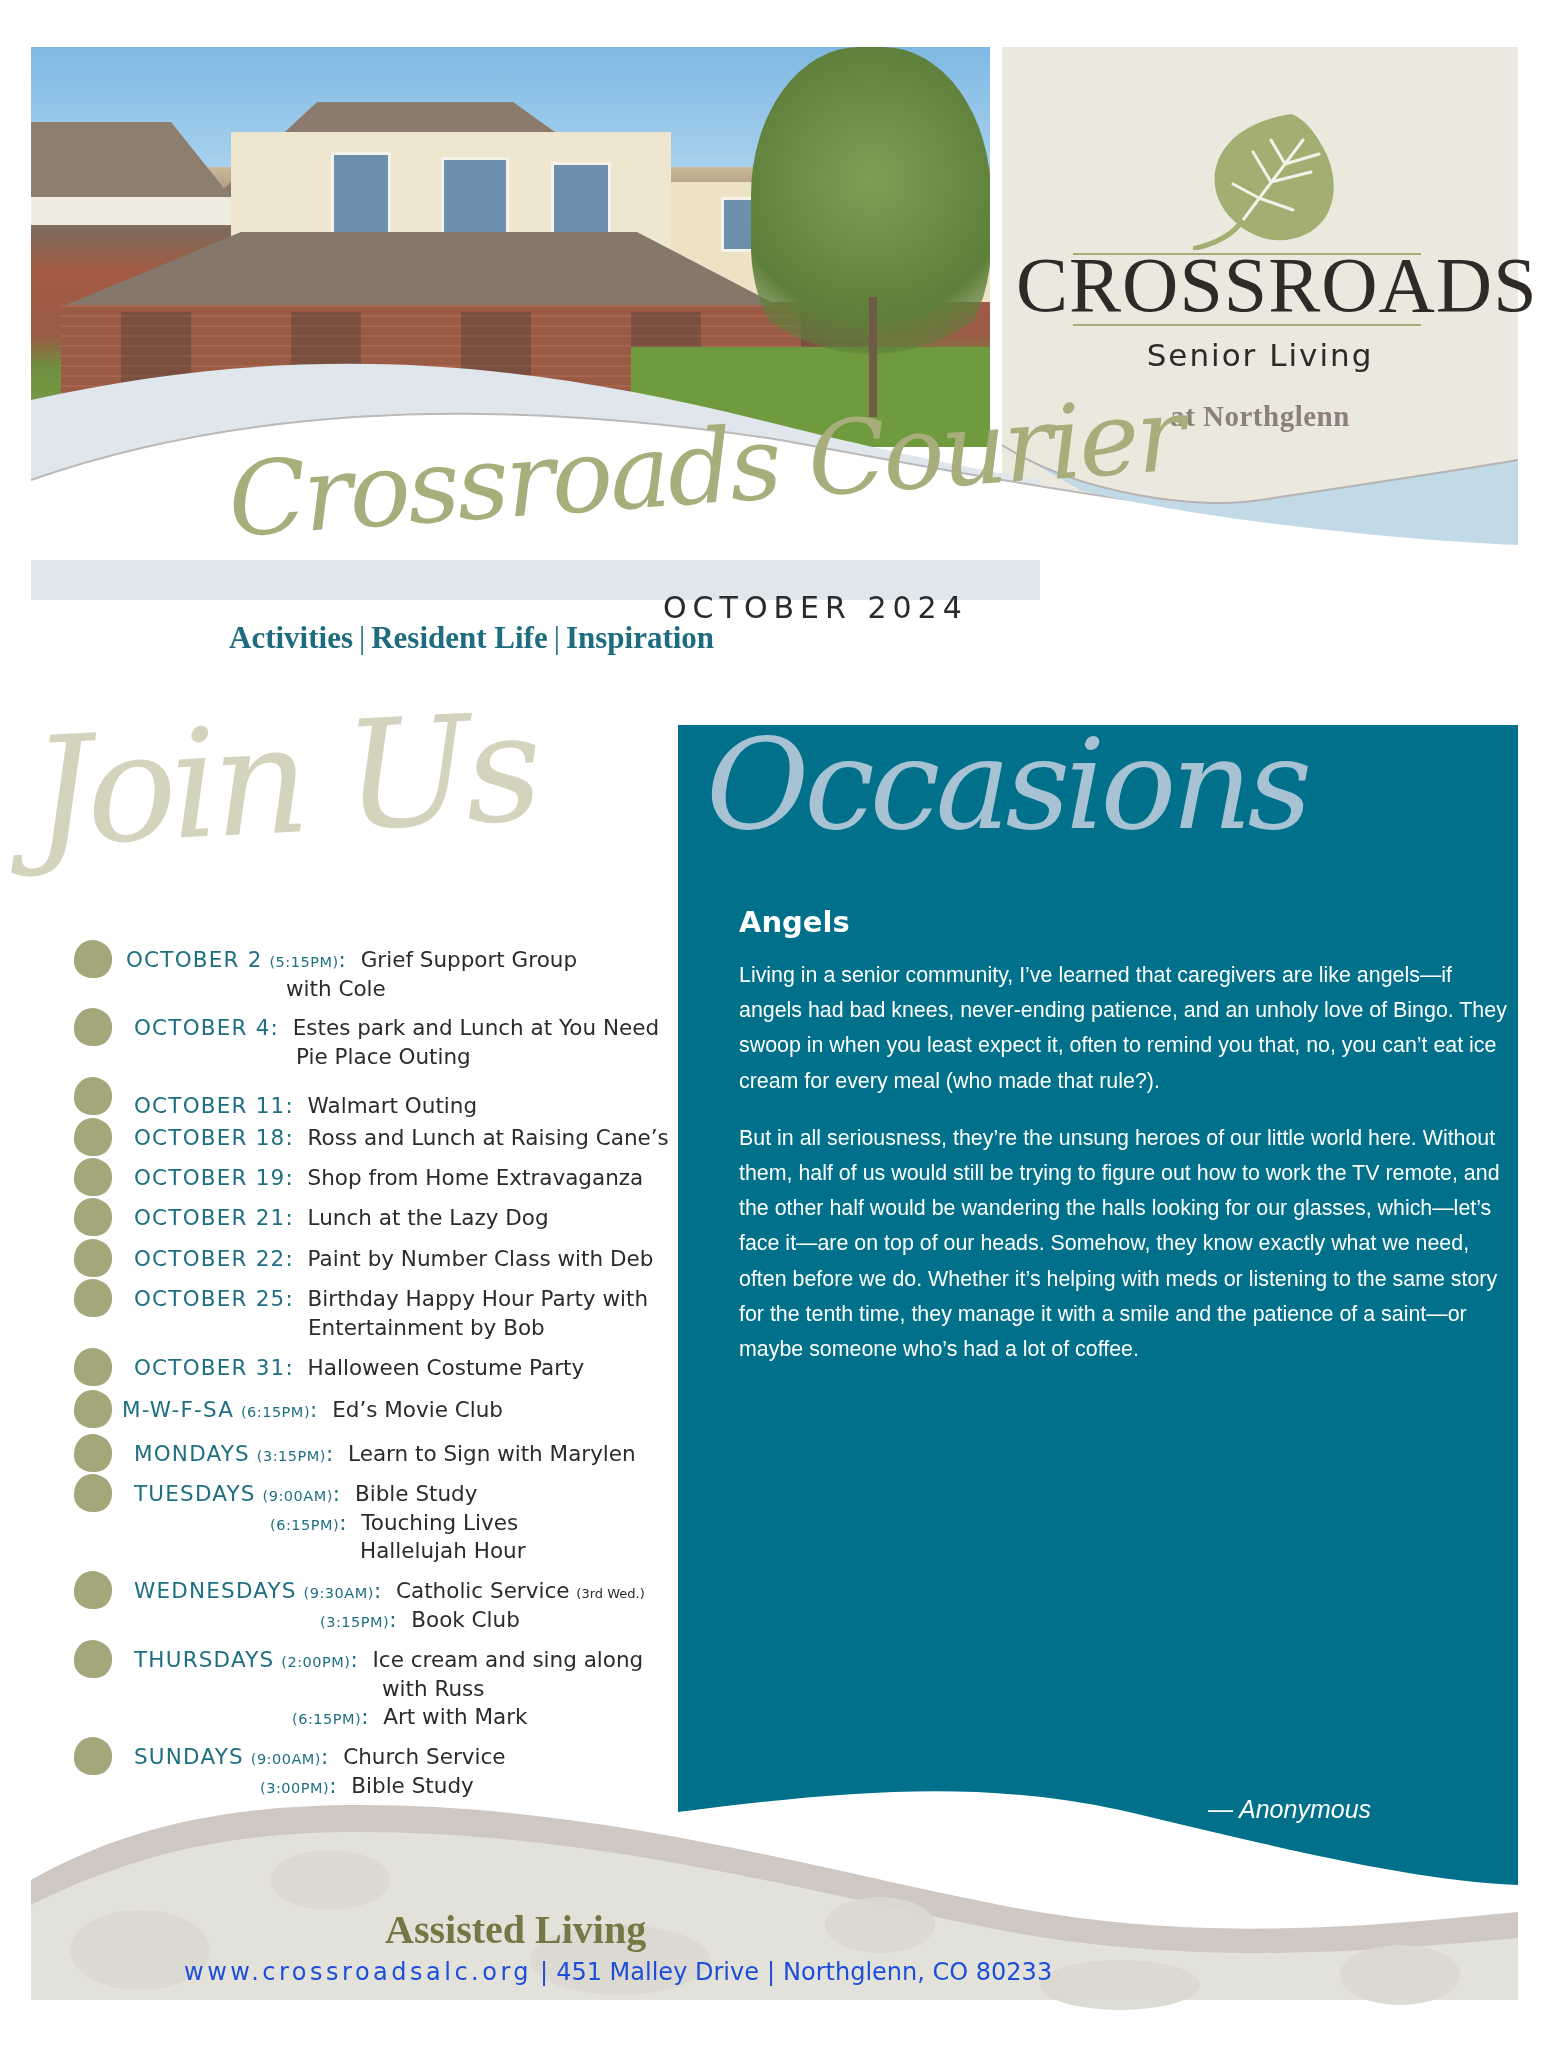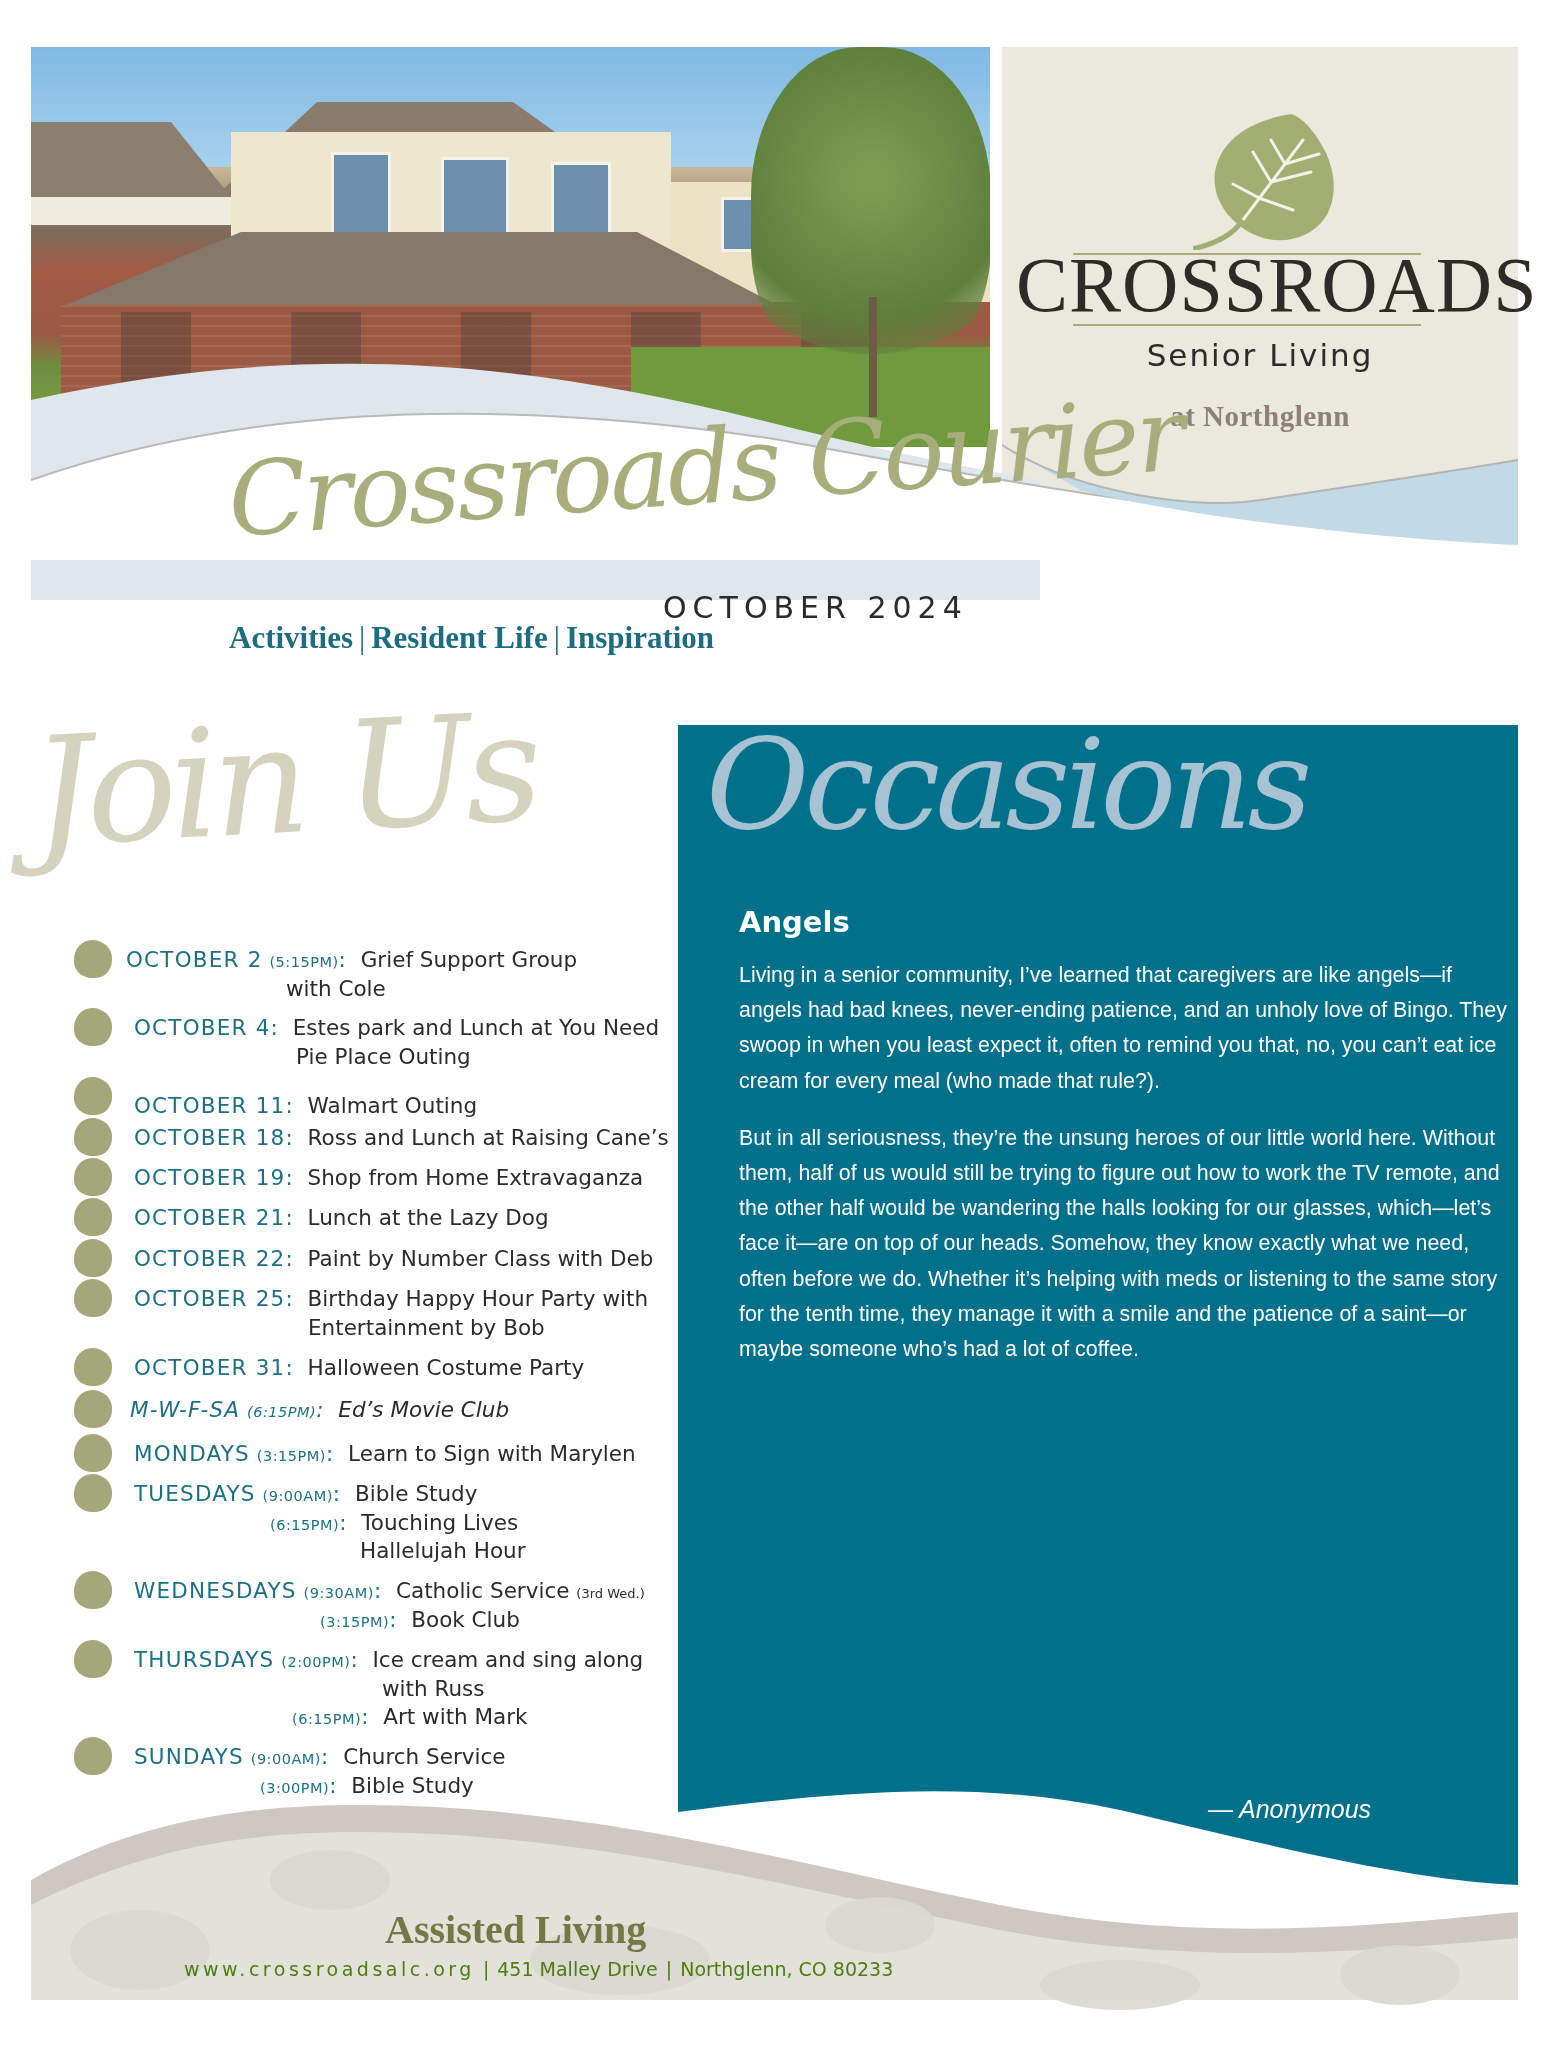--- a/index.html
+++ b/index.html
@@ -59,21 +59,21 @@
 
   
   .occasions-title { position:absolute; left:706px; top:722px; font-family:"DejaVu Serif", serif; font-style:italic; font-size:126px; color:#a7c3d3; letter-spacing:-5px; line-height:1; z-index:3; }
   .story-heading { position:absolute; left:739px; top:905px; font-family:"DejaVu Sans", sans-serif; font-weight:bold; font-size:29px; color:#ffffff; z-index:3; }
   .story { position:absolute; left:739px; top:958px; width:770px; font-family:"Liberation Sans", sans-serif; font-size:21.4px; color:#ffffff; line-height:35.2px; z-index:3; }
   .story p { margin-bottom: 22px; }
   .story-signature { position:absolute; left:1208px; top:1795px; font-family:"Liberation Sans", sans-serif; font-style:italic; font-size:25px; color:#ffffff; z-index:3; }
 
   
   .footer-program { position:absolute; left:385px; top:1906px; font-family:"Liberation Serif", serif; font-weight:bold; font-size:40px; color:#737845; z-index:3; }
-  .footer-contact { position:absolute; left:184px; top:1958px; font-family:"DejaVu Sans", sans-serif; font-size:19px; color:#4d7c0f; z-index:3; white-space:nowrap; }
+  .footer-contact { position:absolute; left:184px; top:1958px; font-family:"DejaVu Sans", sans-serif; font-size:24px; color:#1d4ed8; z-index:3; white-space:nowrap; }
   .footer-contact .url { letter-spacing:3.5px; }
   .footer-contact .sep { padding: 0 8px; }
 </style>
 </head>
 <body>
 
 <div class="photo">
   <div class="sky"></div>
   <div class="roof-upper"></div>
   <div class="siding"></div>
@@ -182,21 +182,21 @@
     <div class="ev-line" style="left:234px;top:38px;">Entertainment by Bob</div>
   </div>
 
   <div class="event" style="top:408px;">
     <div class="bullet"></div>
     <div class="ev-line" style="left:60px;top:9px;"><span class="ev-label">OCTOBER 31</span><span class="ev-label">:</span>&nbsp; <span>Halloween Costume Party</span></div>
   </div>
 
   <div class="event" style="top:450px;">
     <div class="bullet"></div>
-    <div class="ev-line" style="left:56px;top:9px;font-style:italic;"><span class="ev-label">M-W-F-SA</span> <span class="ev-time">(6:15PM)</span><span class="ev-label">:</span>&nbsp; <span>Ed’s Movie Club</span></div>
+    <div class="ev-line" style="left:48px;top:9px;"><span class="ev-label">M-W-F-SA</span> <span class="ev-time">(6:15PM)</span><span class="ev-label">:</span>&nbsp; <span>Ed’s Movie Club</span></div>
   </div>
 
   <div class="event" style="top:494px;">
     <div class="bullet"></div>
     <div class="ev-line" style="left:60px;top:9px;"><span class="ev-label">MONDAYS</span> <span class="ev-time">(3:15PM)</span><span class="ev-label">:</span>&nbsp; <span>Learn to Sign with Marylen</span></div>
   </div>
 
   <div class="event" style="top:534px;">
     <div class="bullet"></div>
     <div class="ev-line" style="left:60px;top:9px;"><span class="ev-label">TUESDAYS</span> <span class="ev-time">(9:00AM)</span><span class="ev-label">:</span>&nbsp; <span>Bible Study</span></div>

